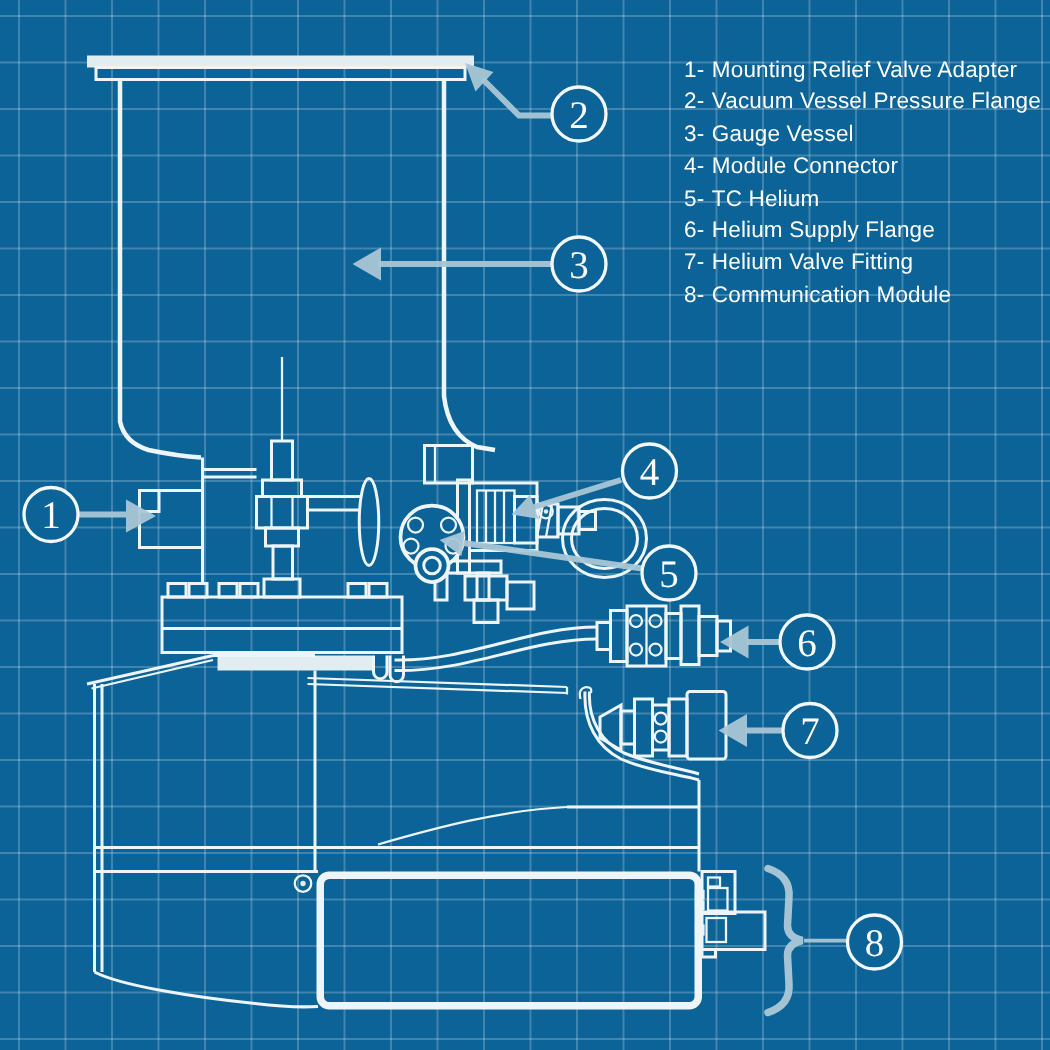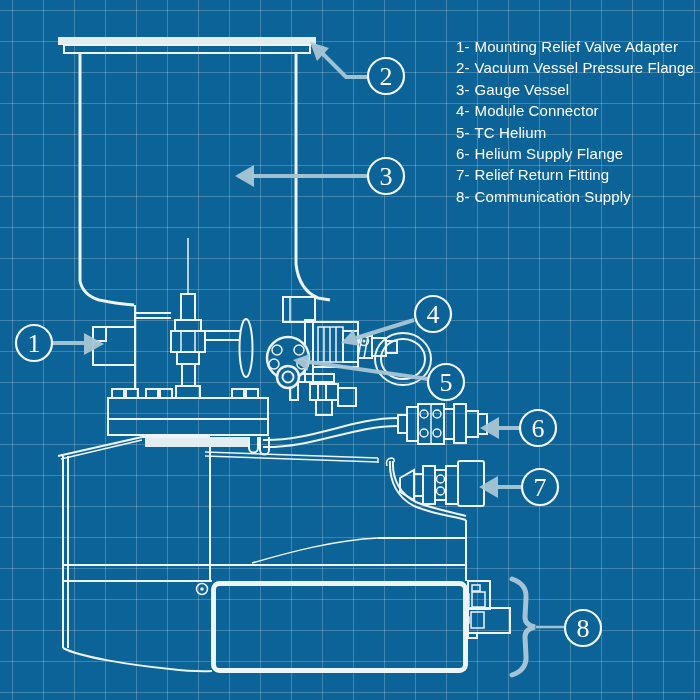--- a/index.html
+++ b/index.html
@@ -279,21 +279,21 @@
     <div class="row">
       <span class="num">5-</span>
       <span class="label">TC Helium</span>
     </div>
     <div class="row">
       <span class="num">6-</span>
       <span class="label">Helium Supply Flange</span>
     </div>
     <div class="row">
       <span class="num">7-</span>
-      <span class="label">Relief Return Fitting</span>
+      <span class="label">Helium Valve Fitting</span>
     </div>
     <div class="row">
       <span class="num">8-</span>
-      <span class="label">Communication Supply</span>
+      <span class="label">Communication Module</span>
     </div>
   </div>
 
 </div>
 
 </body></html>

